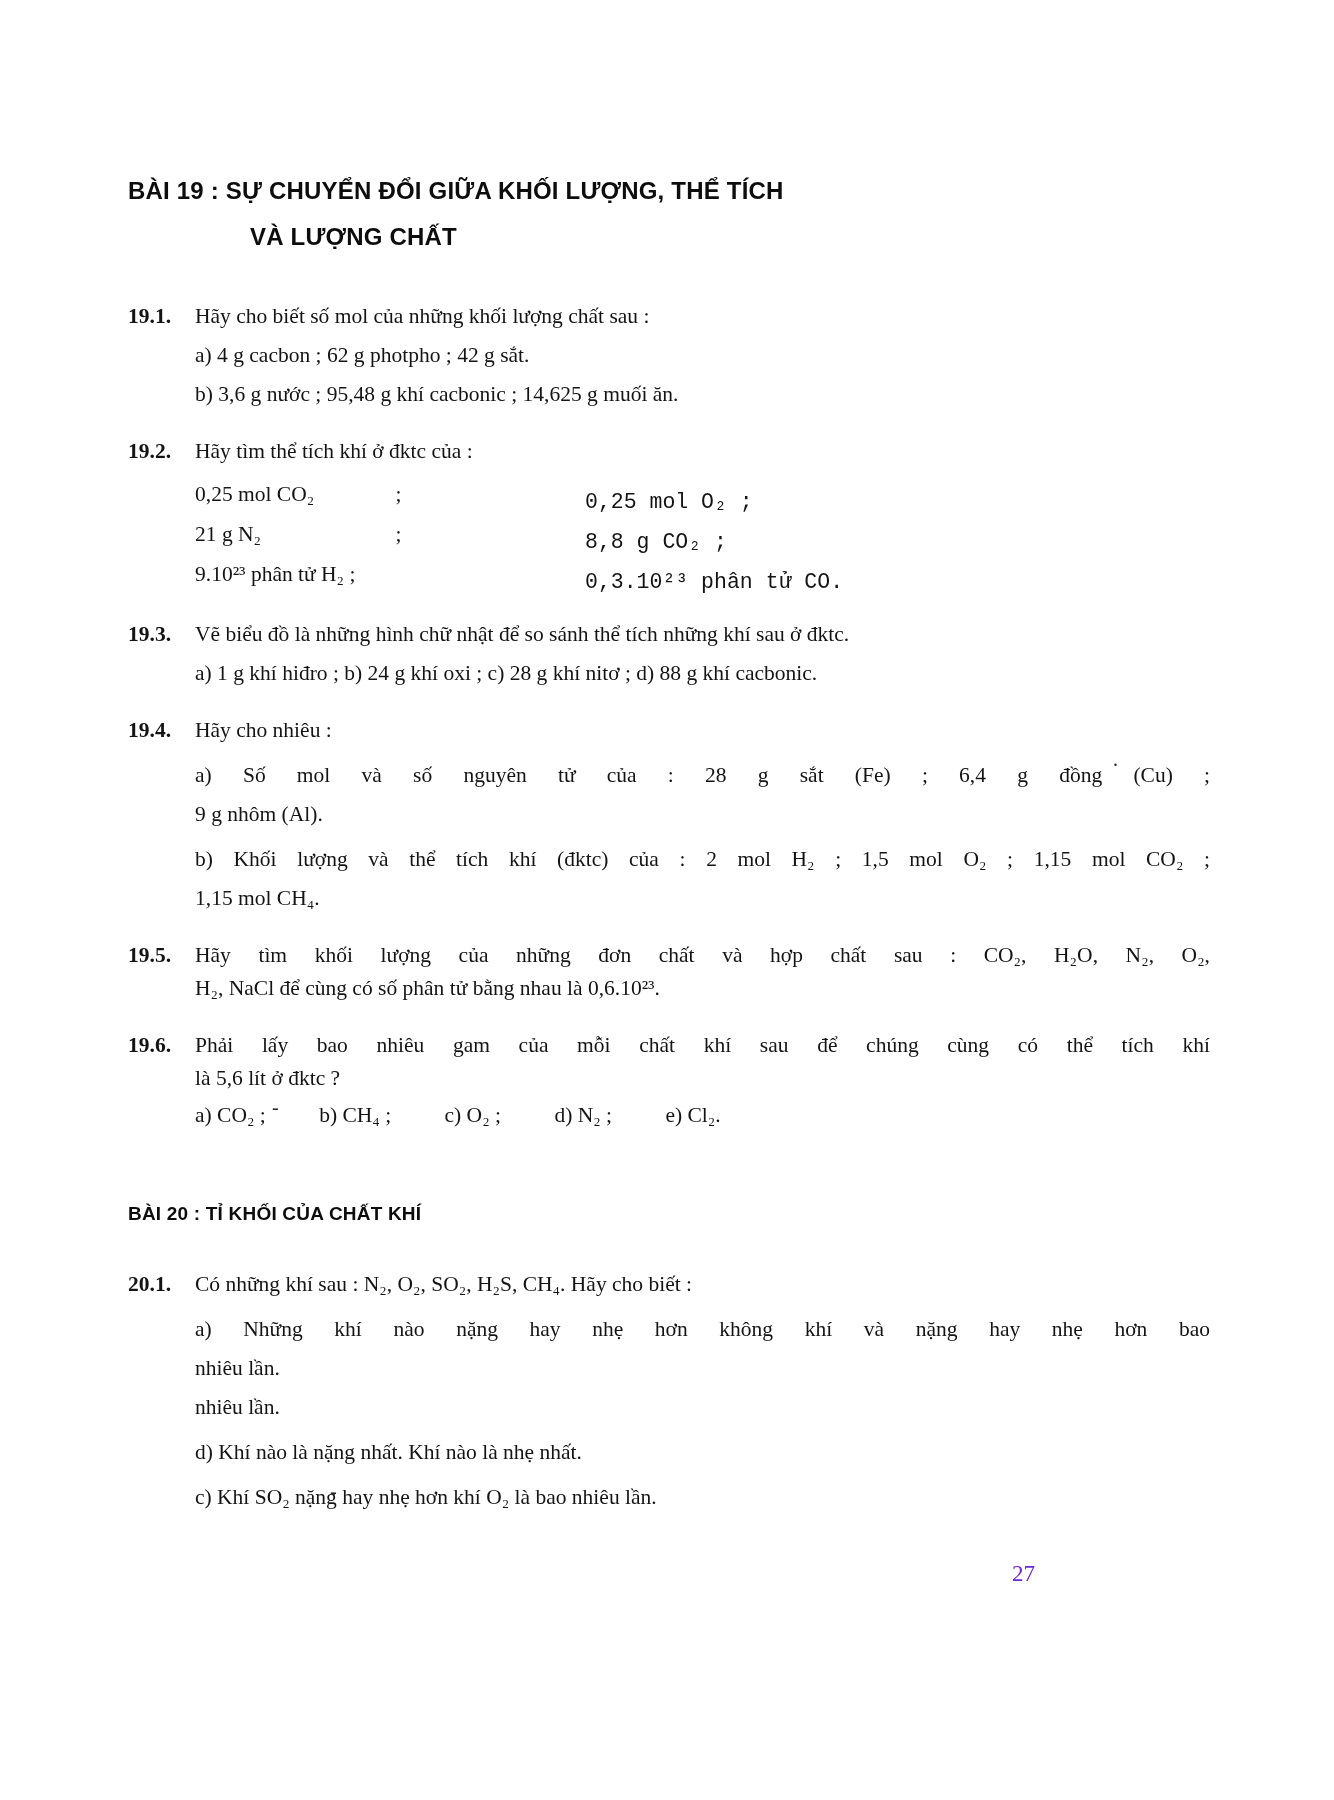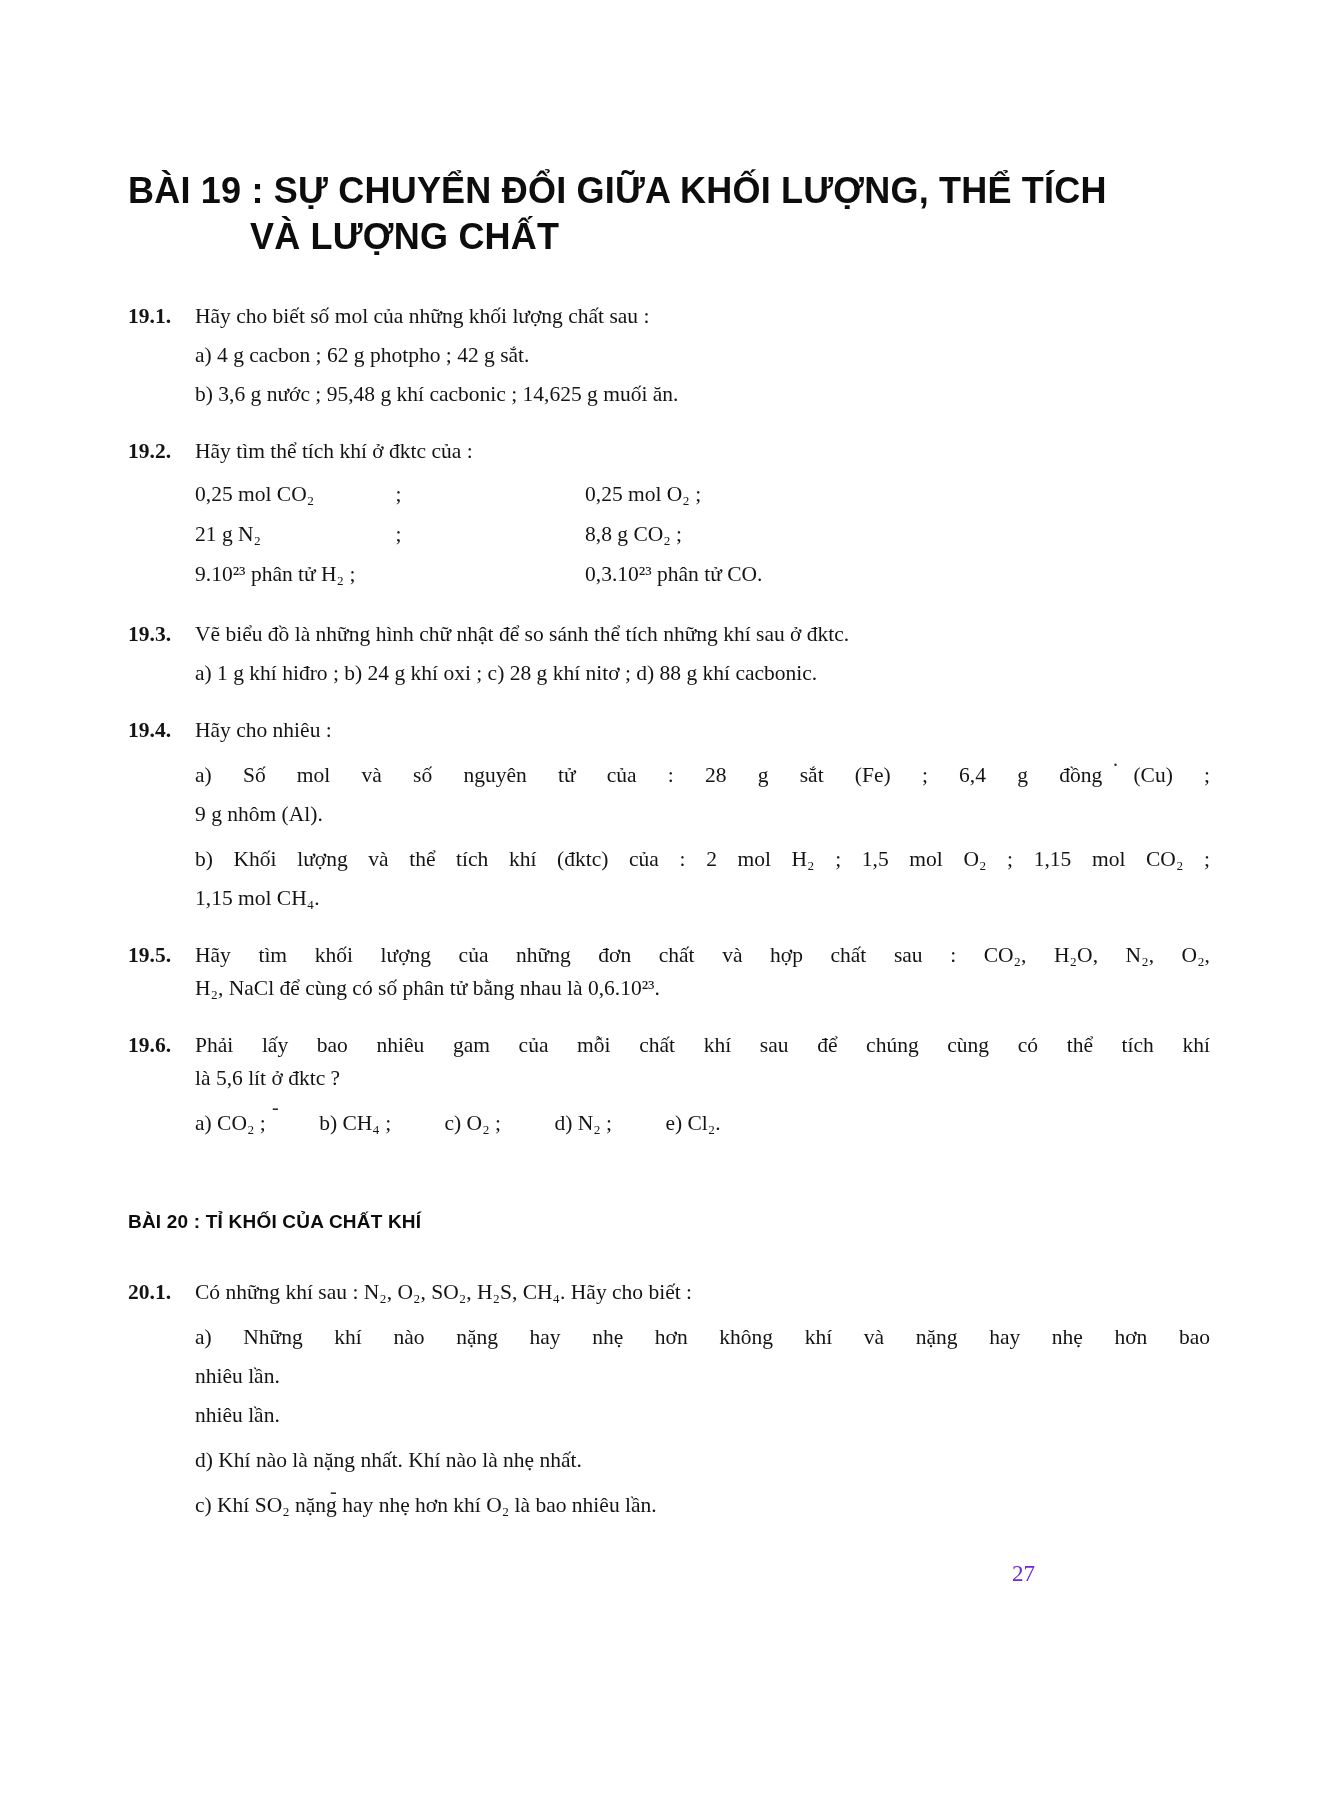--- a/index.html
+++ b/index.html
@@ -20,21 +20,21 @@
   .content {
     position: absolute;
     left: 128px;
     top: 168px;
     width: 1082px;
   }
   .lesson-title {
     margin: 0 0 40px 0;
     font-family: "Liberation Sans", "DejaVu Sans", sans-serif;
     font-weight: 700;
-    font-size: 36px;
+    font-size: 24px;
     line-height: 46px;
     color: #0d0d0d;
     letter-spacing: 0.2px;
   }
   .lesson-title .t2 {
     display: block;
     margin-left: 122px;
   }
   .lesson-title-2 {
     margin: 62px 0 34px 0;
@@ -82,24 +82,25 @@
   .rname {
     display: inline-block;
     min-width: 195px;
   }
   .rsep {
     display: inline-block;
   }
   .rright {
     position: absolute;
     left: 390px;
-    top: 0;
+    top: 8px;
+    font-family: Liberation Mono, monospace;
   }
   .opts {
-    margin-top: 12px;
+    margin-top: 4px;
   }
   .opts span {
     display: inline-block;
     margin-right: 48px;
   }
   .page-number {
     position: absolute;
     left: 1012px;
     top: 1561px;
     font-size: 23px;

